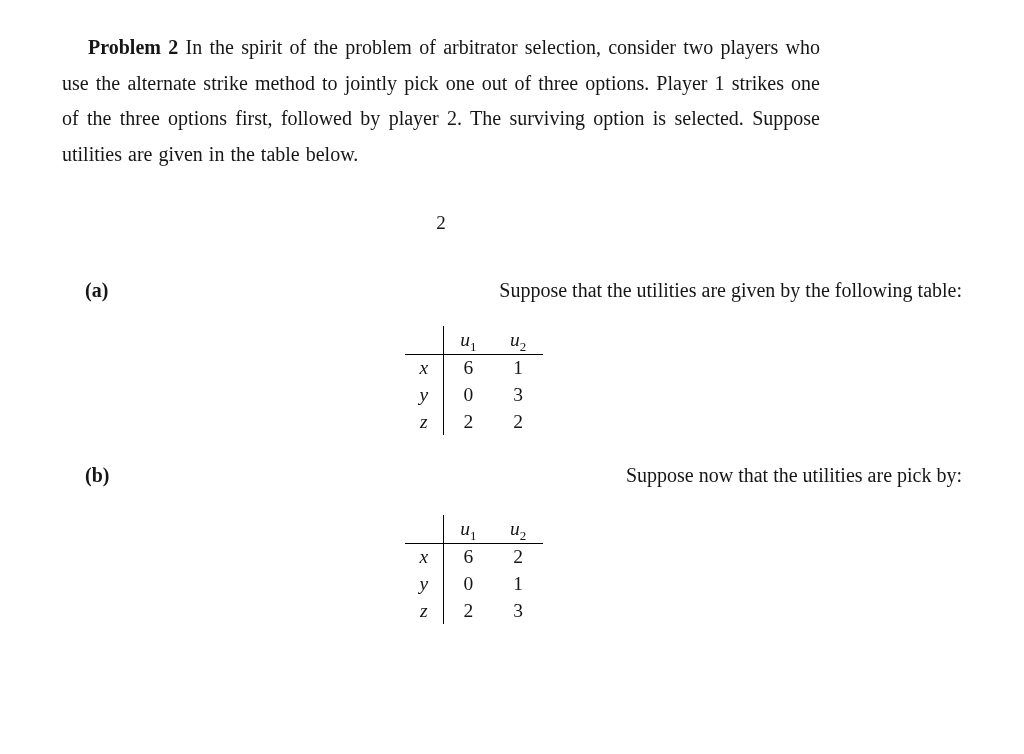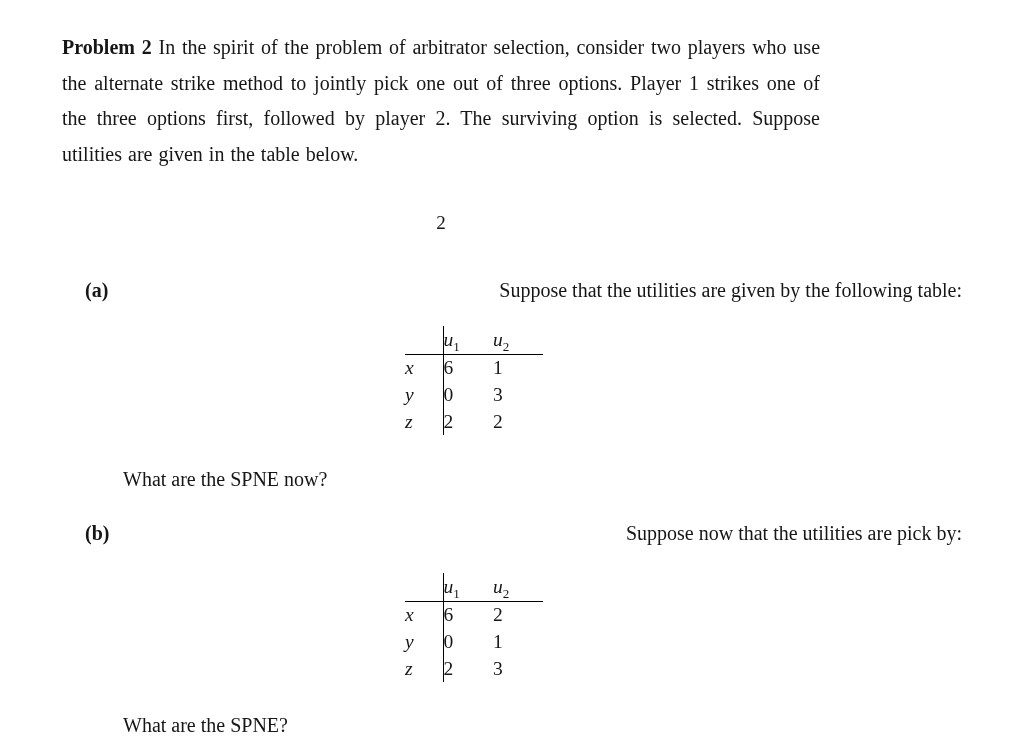--- a/index.html
+++ b/index.html
@@ -16,21 +16,21 @@
 
   .intro {
     width: 758px;
     margin: 0;
     font-size: 20px;
     line-height: 35.5px;
     text-align: justify;
     text-justify: inter-word;
     word-spacing: 1px;
   }
-  .intro b { font-weight: 700; }
+  .intro b { font-weight: 700; margin-left: 26px; }
 
   .page-number {
     width: 758px;
     margin-top: 40px;
     text-align: center;
     font-size: 19px;
   }
 
   .part {
     margin-top: 42px;
@@ -45,20 +45,21 @@
 
   .utable {
     border-collapse: collapse;
     margin-top: 22px;
     margin-left: 343px;
     font-size: 19.5px;
   }
   .utable.second { margin-top: 26px; }
   .utable td {
     padding: 0;
+    text-align: center;
     vertical-align: middle;
     margin-top: 26px;
   }
   .utable td.lbl {
     width: 38px;
     border-right: 1.5px solid #000;
     font-style: italic;
   }
   .utable tr.hdr td { border-bottom: 1.5px solid #000; height: 28px; }
   .utable td.val { width: 50px; height: 27px; }
@@ -106,21 +107,20 @@
       <td class="val">3</td>
     </tr>
     <tr>
       <td class="lbl">z</td>
       <td class="val">2</td>
       <td class="val">2</td>
     </tr>
   </tbody>
     </table>
 
-  <div class="question first">What are the SPNE now?</div>
 
   <div class="part part-b">
     <span class="part-label">(b)</span>
     <span class="part-text">Suppose now that the utilities are pick by:</span>
   </div>
 
   <table class="utable second">
     <tbody>
         <tr class="hdr">
       <td class="lbl"></td>
@@ -138,15 +138,14 @@
       <td class="val">1</td>
     </tr>
     <tr>
       <td class="lbl">z</td>
       <td class="val">2</td>
       <td class="val">3</td>
     </tr>
   </tbody>
     </table>
 
-  <div class="question second">What are the SPNE?</div>
 
 </div>
 
 </body></html>

